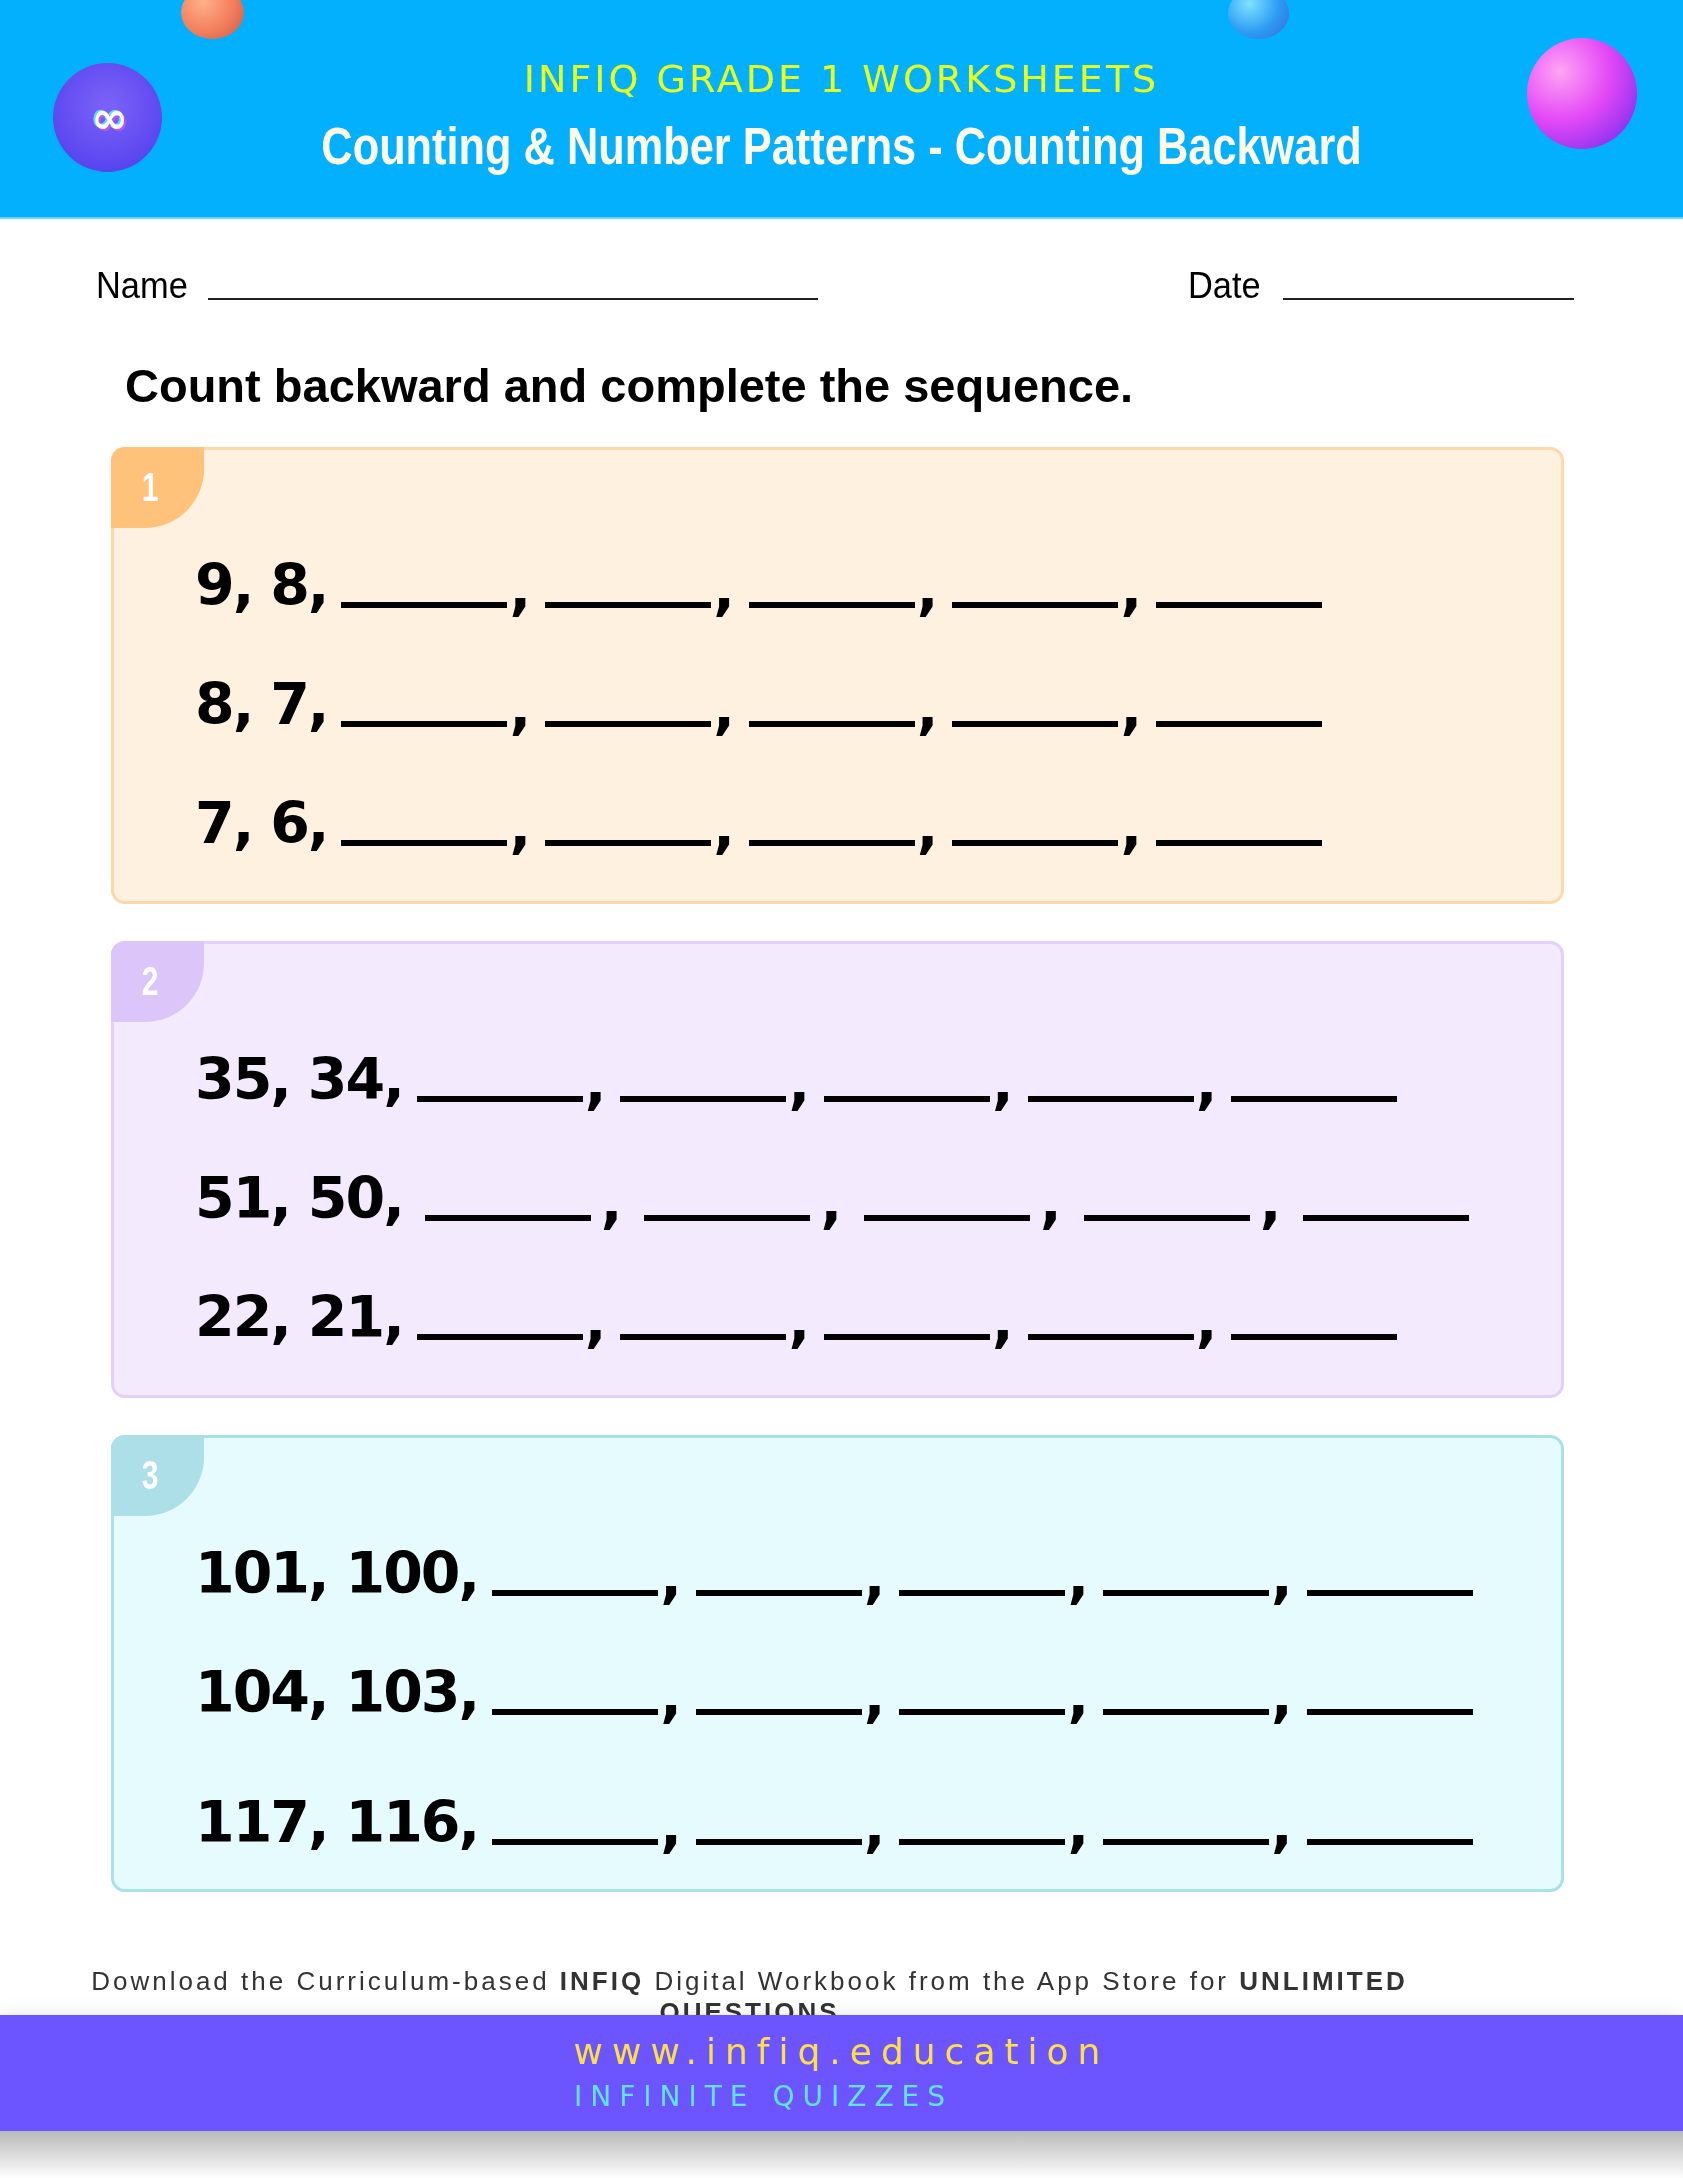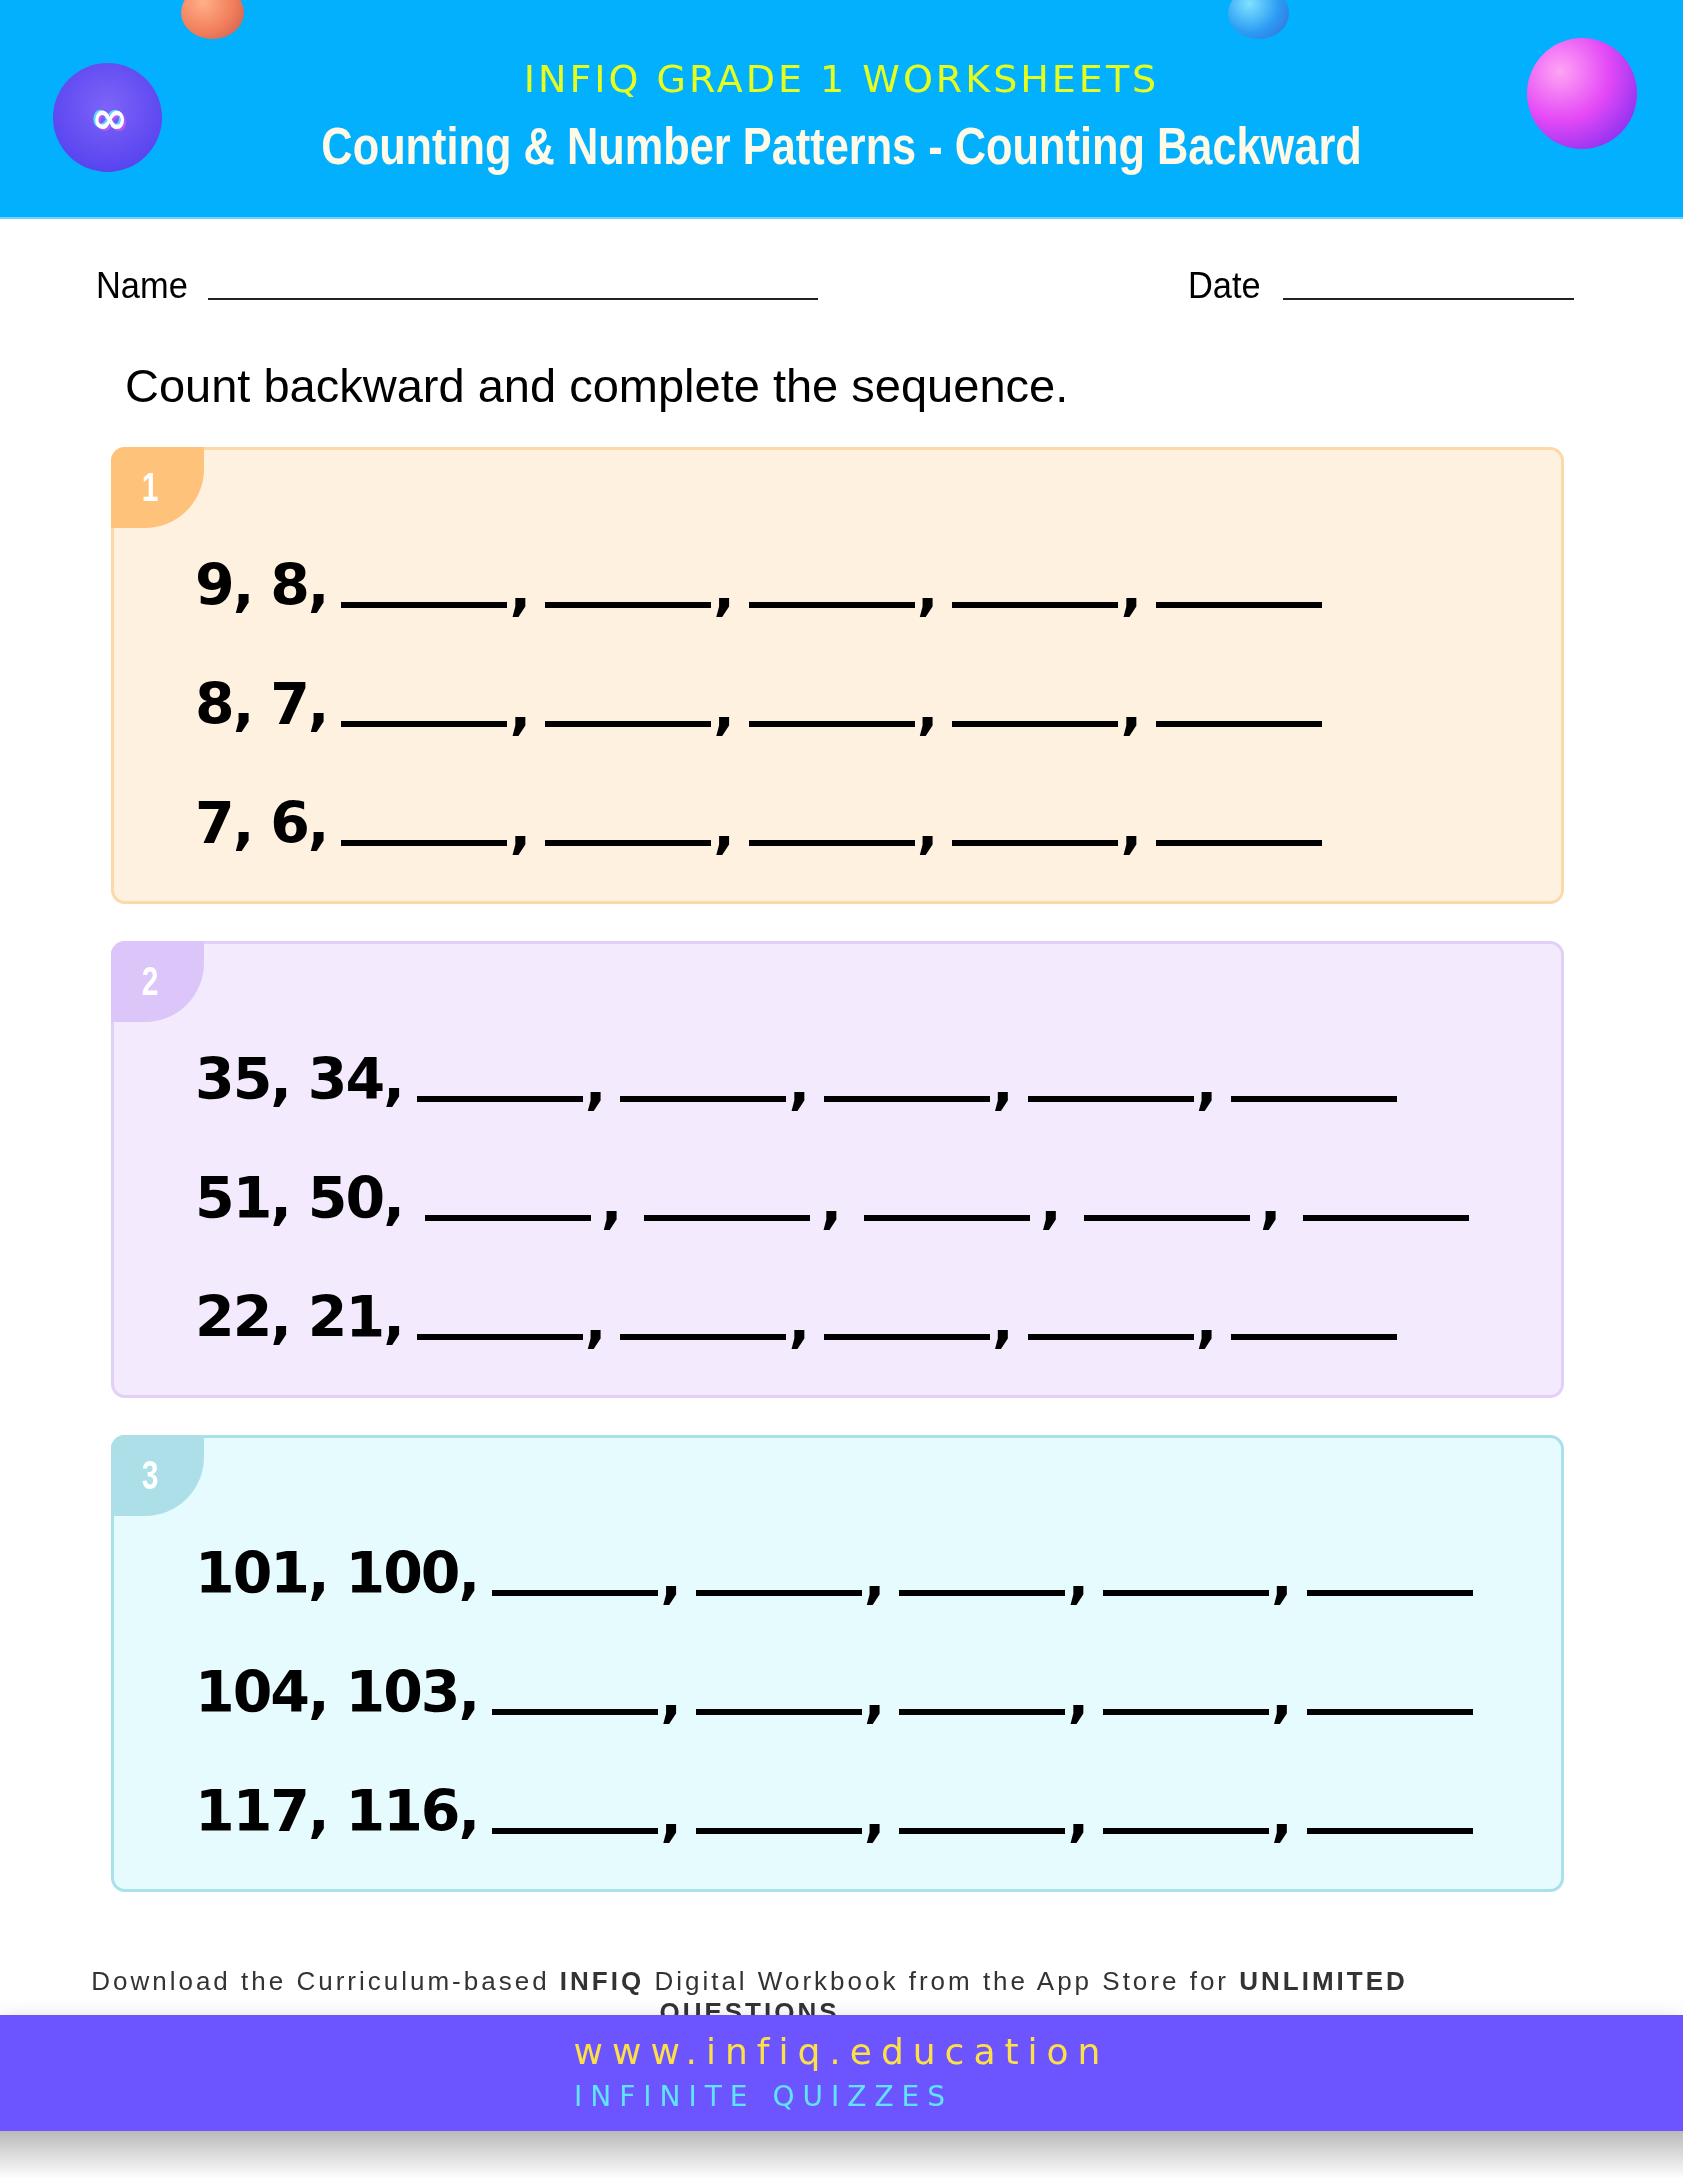--- a/index.html
+++ b/index.html
@@ -34,21 +34,21 @@
   }
   .title-line {
     position: absolute; left: 0; width: 1683px; top: 117px; text-align: center;
     color: #fff9e8; font-family: "Liberation Sans Narrow", "Liberation Sans", sans-serif;
     font-size: 51px; font-weight: bold; transform: scaleX(0.85); transform-origin: 842px 0;
   }
 
   .field-label { position: absolute; top: 265px; font-size: 37px; color: #000; transform: scaleX(0.93); transform-origin: left; }
   .field-line { position: absolute; top: 298px; height: 2px; background: #222; }
 
-  .instruction { position: absolute; left: 125px; top: 358px; font-size: 47px; font-weight: normal; color: #000; }
+  .instruction { position: absolute; left: 125px; top: 358px; font-size: 47px; font-weight: bold; color: #000; }
 
   .section {
     position: absolute; left: 111px; width: 1453px; border-radius: 14px; border: 3px solid;
   }
   .section-badge {
     position: absolute; left: -3px; top: -3px; width: 93px; height: 81px;
     border-radius: 14px 0 59px 0;
     display: flex; align-items: center; padding-left: 28px;
     color: #ffffff; font-weight: bold; font-size: 40px;
     font-family: "Liberation Sans", sans-serif; transform-origin: left;
@@ -207,21 +207,21 @@
         <span class="blank"></span>
         <span class="sep">,</span>
         <span class="blank"></span>
         <span class="sep">,</span>
         <span class="blank"></span>
         <span class="sep">,</span>
         <span class="blank"></span>
         <span class="sep">,</span>
         <span class="blank"></span>
       </div>
-      <div class="seq-row" style="top: 327px;">
+      <div class="seq-row" style="top: 338px;">
         <span class="seq-given">117, 116,</span>
         <span class="blank"></span>
         <span class="sep">,</span>
         <span class="blank"></span>
         <span class="sep">,</span>
         <span class="blank"></span>
         <span class="sep">,</span>
         <span class="blank"></span>
         <span class="sep">,</span>
         <span class="blank"></span>

